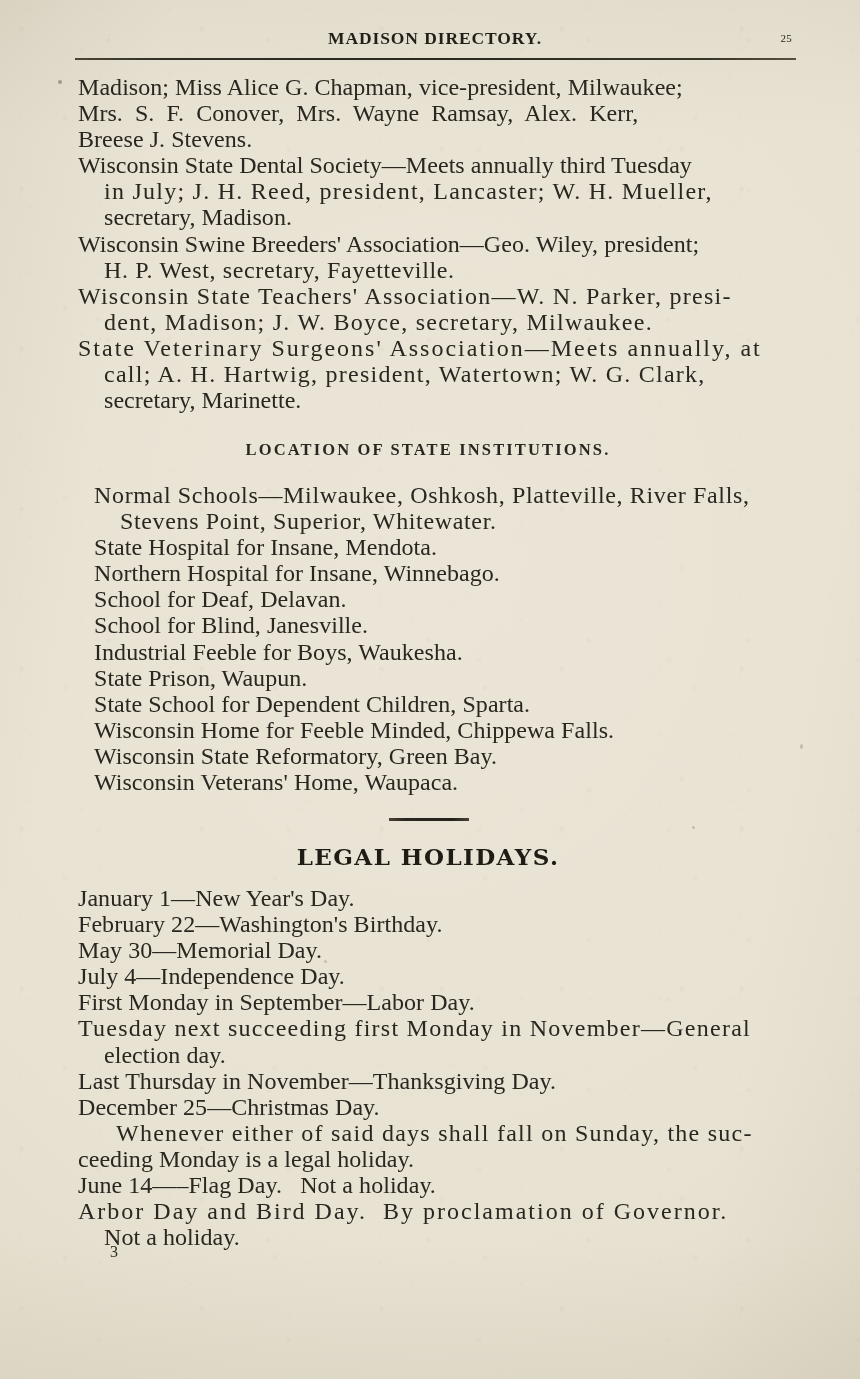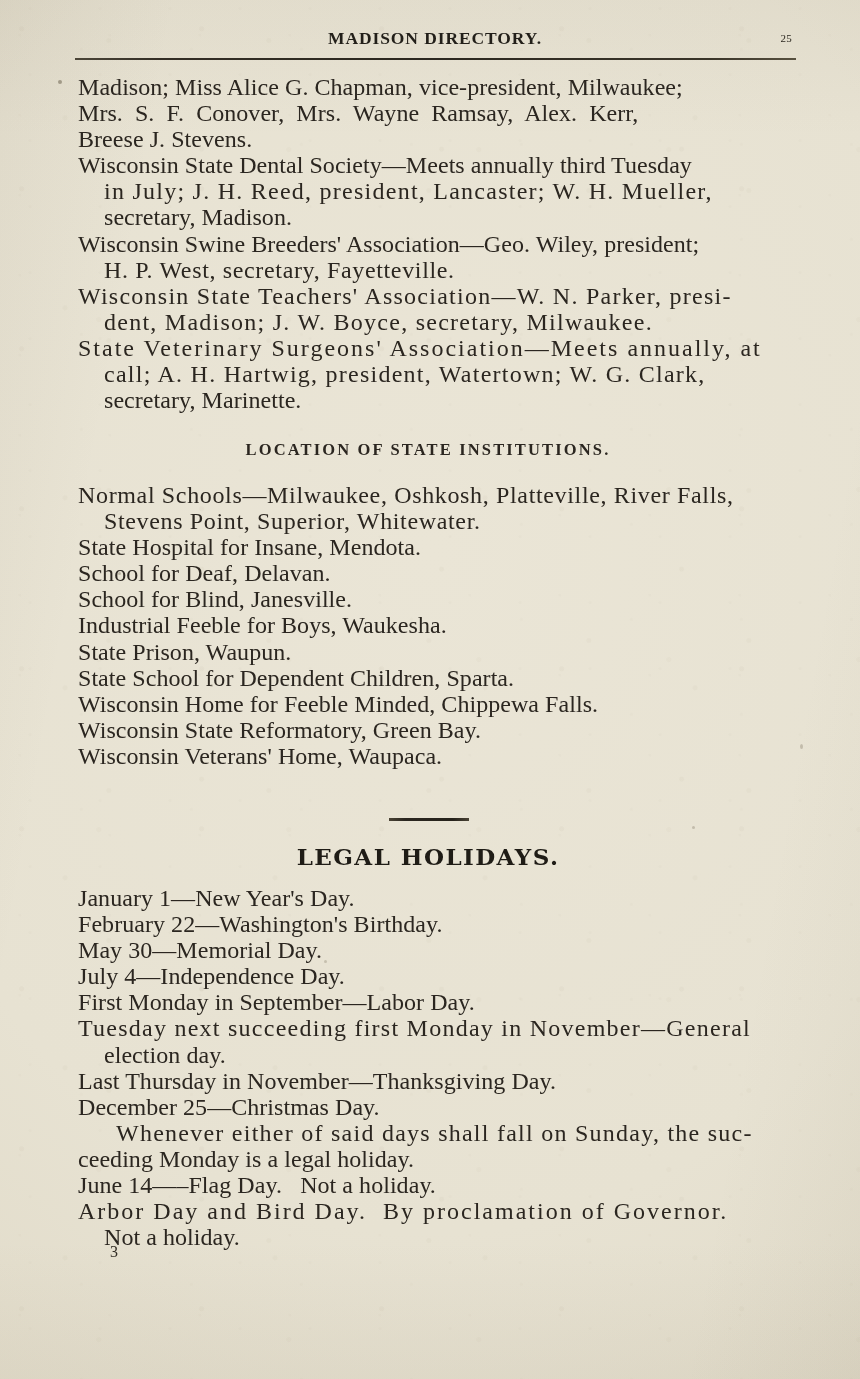--- a/index.html
+++ b/index.html
@@ -191,24 +191,25 @@
       <div class="ln i1 sp1">H. P. West, secretary, Fayetteville.</div>
       <div class="ln sp2">Wisconsin State Teachers' Association—W. N. Parker, presi-</div>
       <div class="ln i1 sp2">dent, Madison; J. W. Boyce, secretary, Milwaukee.</div>
       <div class="ln sp3">State Veterinary Surgeons' Association—Meets annually, at</div>
       <div class="ln i1 sp2">call; A. H. Hartwig, president, Watertown; W. G. Clark,</div>
       <div class="ln i1">secretary, Marinette.</div>
     </div>
 
     <div class="heading-caps" style="top:440px;">LOCATION OF STATE INSTITUTIONS.</div>
 
-    <div class="block" style="top:482px;">
+    <div class="block" style="top:482px;margin-left:16px;">
       <div class="ln sp1">Normal Schools—Milwaukee, Oshkosh, Platteville, River Falls,</div>
       <div class="ln i1 sp1">Stevens Point, Superior, Whitewater.</div>
       <div class="ln">State Hospital for Insane, Mendota.</div>
+      <div class="ln">Northern Hospital for Insane, Winnebago.</div>
       <div class="ln">School for Deaf, Delavan.</div>
       <div class="ln">School for Blind, Janesville.</div>
       <div class="ln">Industrial Feeble for Boys, Waukesha.</div>
       <div class="ln">State Prison, Waupun.</div>
       <div class="ln">State School for Dependent Children, Sparta.</div>
       <div class="ln">Wisconsin Home for Feeble Minded, Chippewa Falls.</div>
       <div class="ln">Wisconsin State Reformatory, Green Bay.</div>
       <div class="ln">Wisconsin Veterans' Home, Waupaca.</div>
     </div>
 

